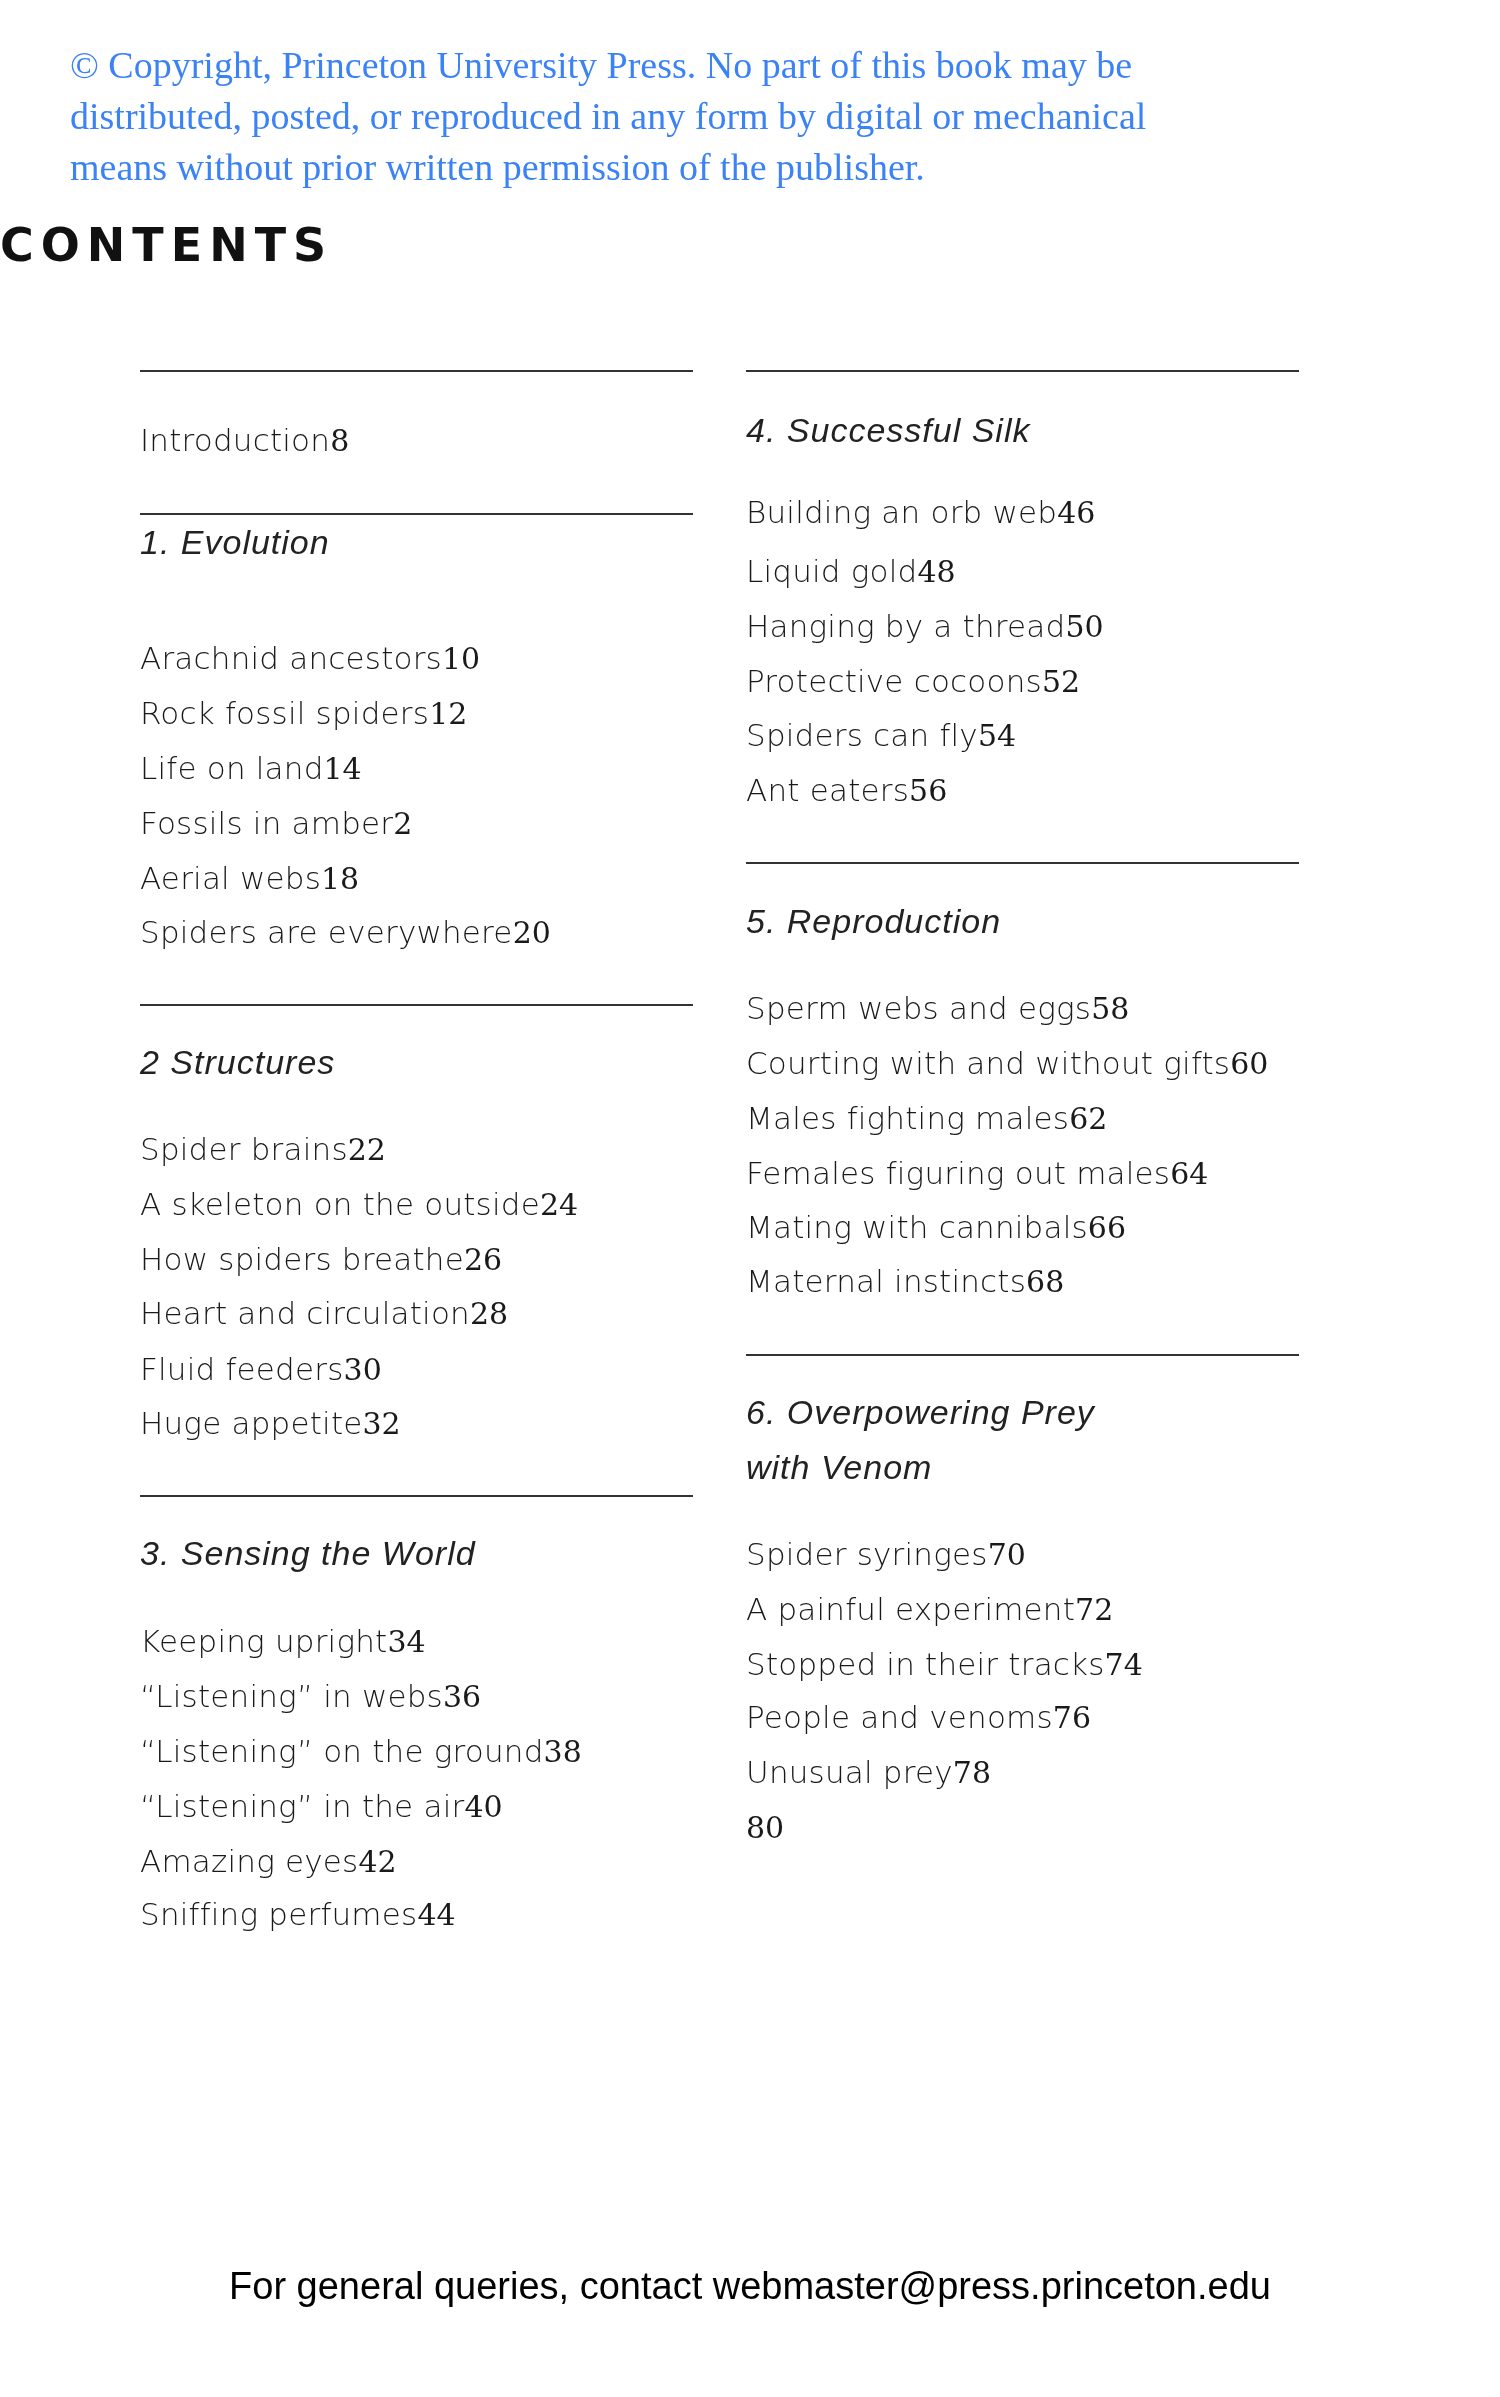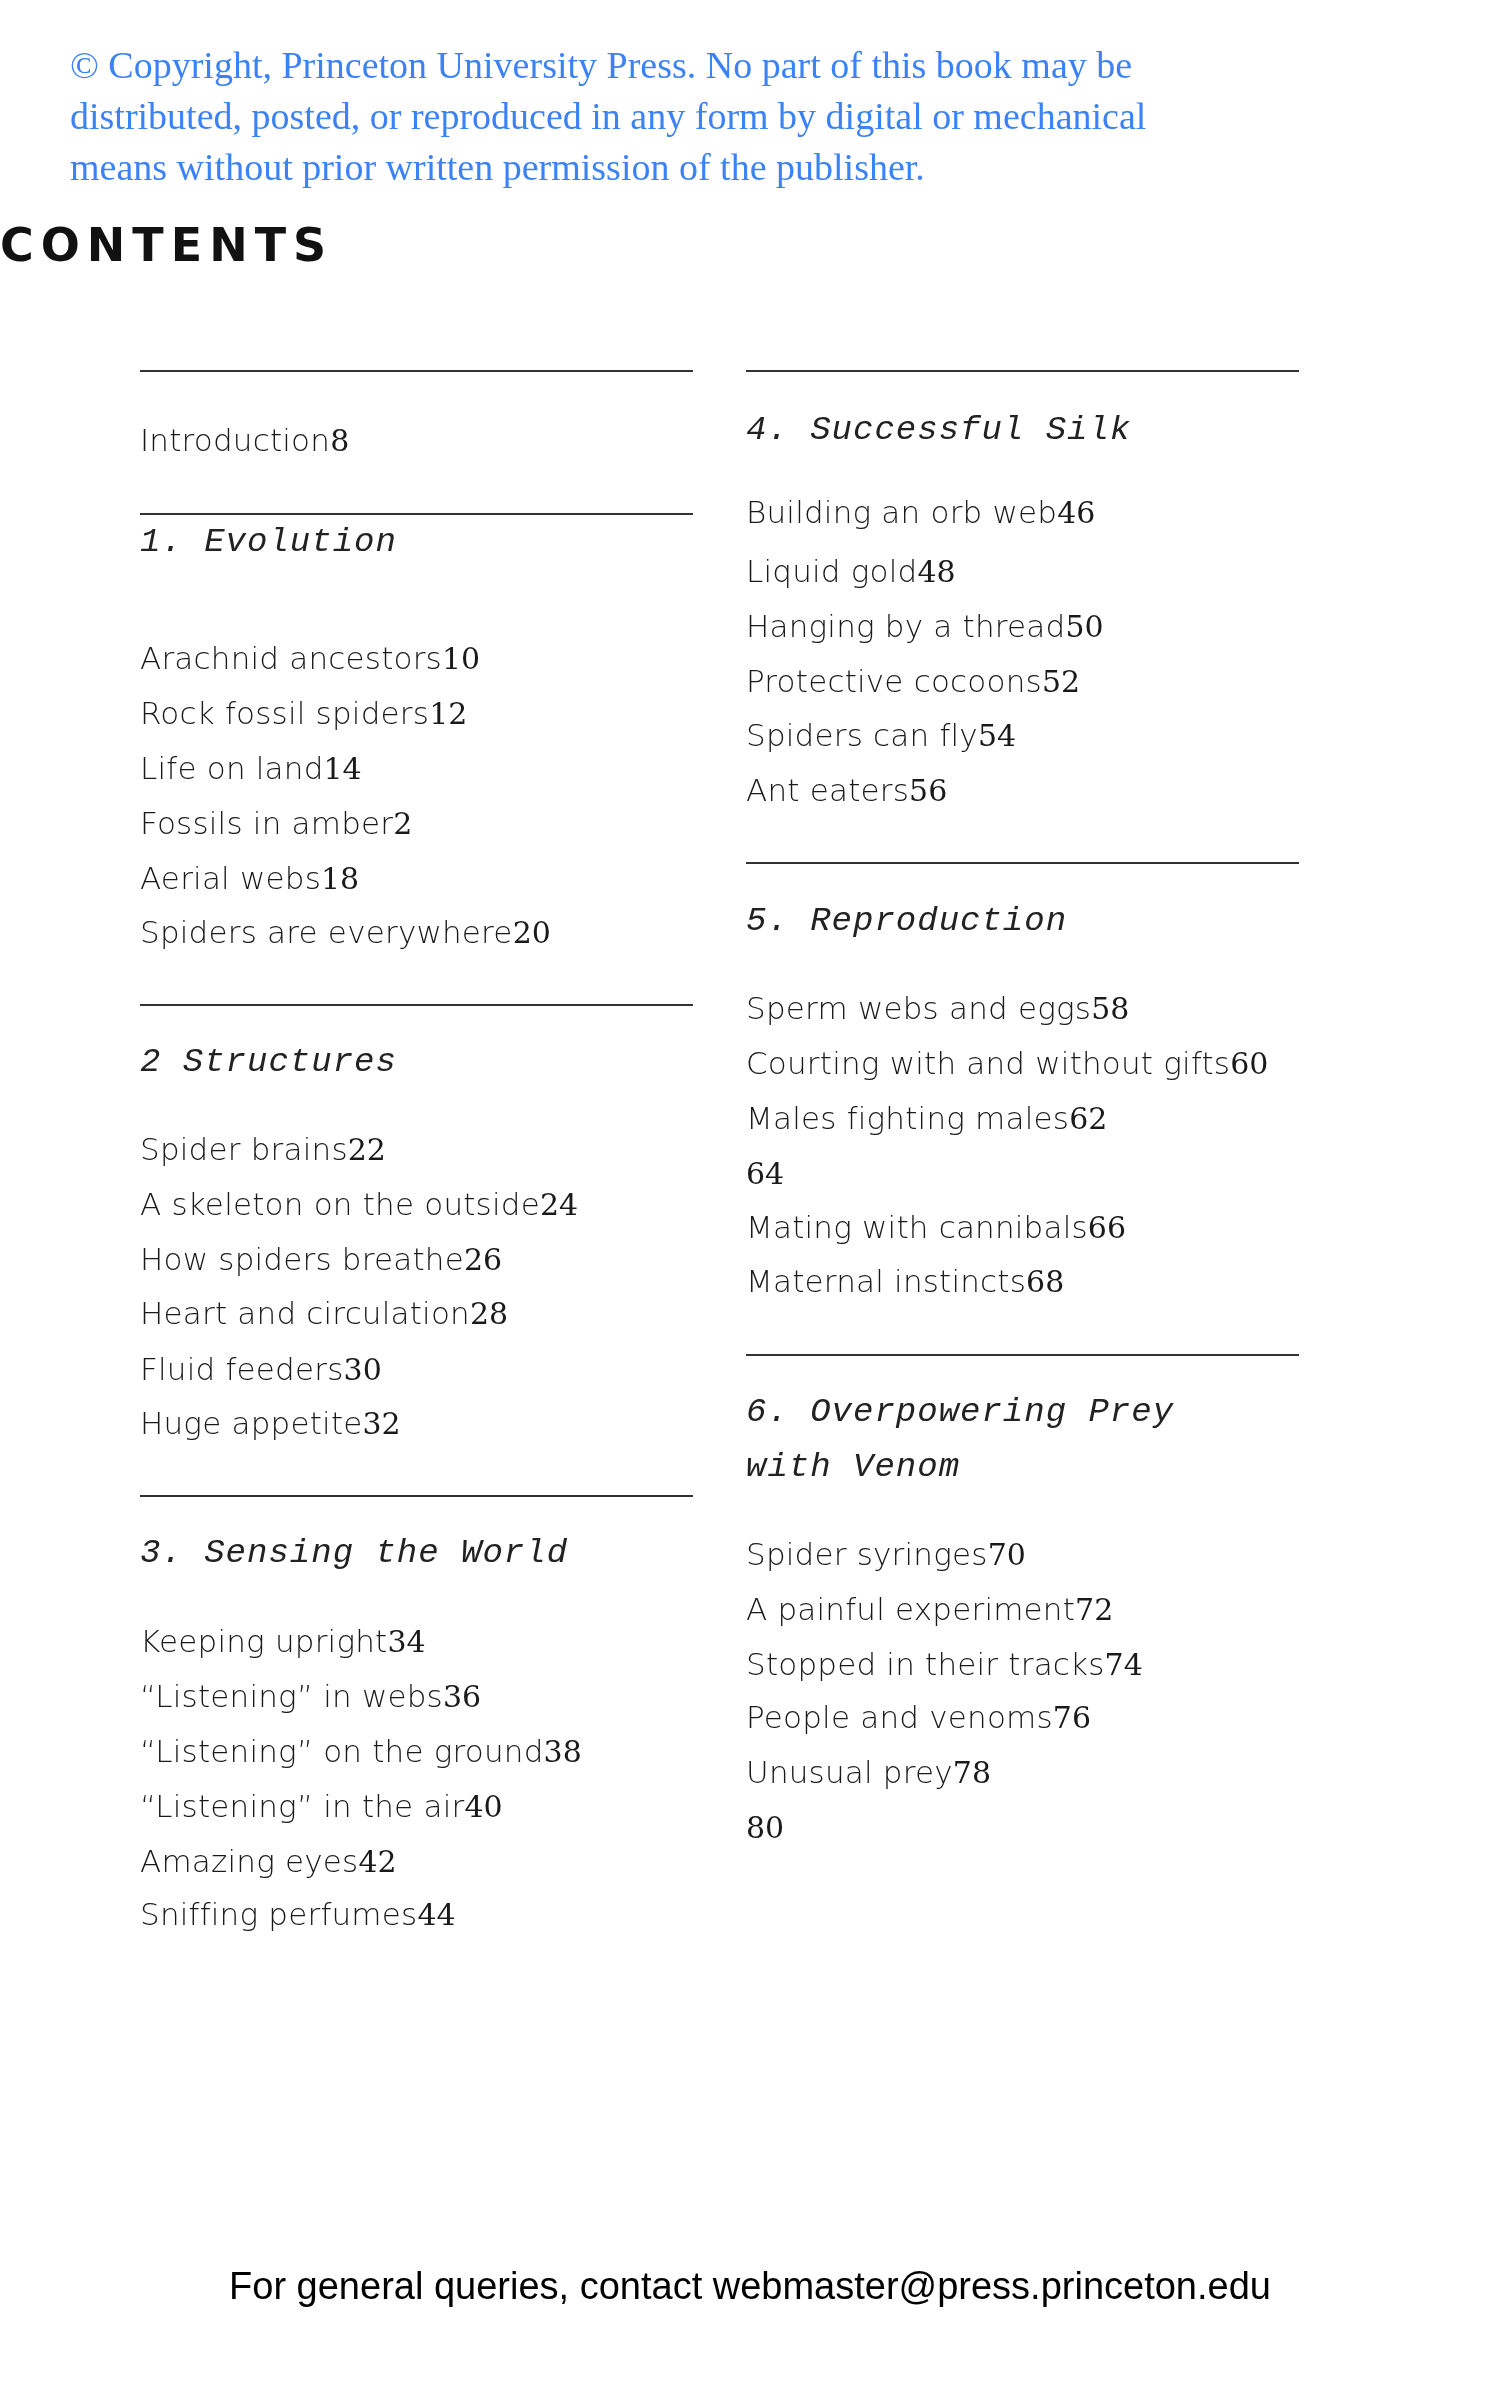--- a/index.html
+++ b/index.html
@@ -5,21 +5,21 @@
   html, body { margin:0; padding:0; background:#ffffff; }
   body { width:1500px; height:2397px; position:relative; overflow:hidden; color:#111; }
   .notice { position:absolute; left:70px; top:40px; width:1380px;
     font-family:Liberation Serif, serif; font-size:38px; line-height:51px; color:#3b82f6; }
   .title { position:absolute; left:0; width:1500px; top:218px; text-align:left;
     font-family:"DejaVu Sans", sans-serif; font-weight:bold; font-size:46px; letter-spacing:7px; color:#111; }
   .col { position:absolute; width:553px; }
   .col.left { left:140px; }
   .col.right { left:746px; }
   .rule { position:absolute; left:0; width:553px; height:0; border-top:2.5px solid #333; }
-  .sec-title { position:absolute; left:0; font-family:Liberation Mono, monospace; font-style:italic;
+  .sec-title { position:absolute; left:0; font-family:Liberation Sans, sans-serif; font-style:italic;
     font-size:34px; letter-spacing:1px; color:#222; line-height:40px; white-space:nowrap; }
   .entry { position:absolute; left:0; width:553px; height:44px; display:flex; justify-content:flex-start; align-items:center;
     font-family:"DejaVu Sans", sans-serif; font-size:31px; color:#1a1a1a; }
   .entry .label { font-weight:300; letter-spacing:0.2px; white-space:nowrap; }
   .entry .page { font-family:"DejaVu Serif", serif; font-size:30px; }
   .footer { position:absolute; left:0; width:1500px; top:2265px; text-align:center;
     font-family:"Liberation Sans", sans-serif; font-size:38px; color:#000; }
 </style>
 </head>
 <body>
@@ -157,20 +157,21 @@
     </div>
   <div class="entry" style="top:1041px">
       <span class="label">Courting with and without gifts</span>
       <span class="page">60</span>
     </div>
   <div class="entry" style="top:1096px">
       <span class="label">Males fighting males</span>
       <span class="page">62</span>
     </div>
   <div class="entry" style="top:1151px">
+      <span class="label">Females figuring out males</span>
       <span class="page">64</span>
     </div>
   <div class="entry" style="top:1205px">
       <span class="label">Mating with cannibals</span>
       <span class="page">66</span>
     </div>
   <div class="entry" style="top:1259px">
       <span class="label">Maternal instincts</span>
       <span class="page">68</span>
     </div>

